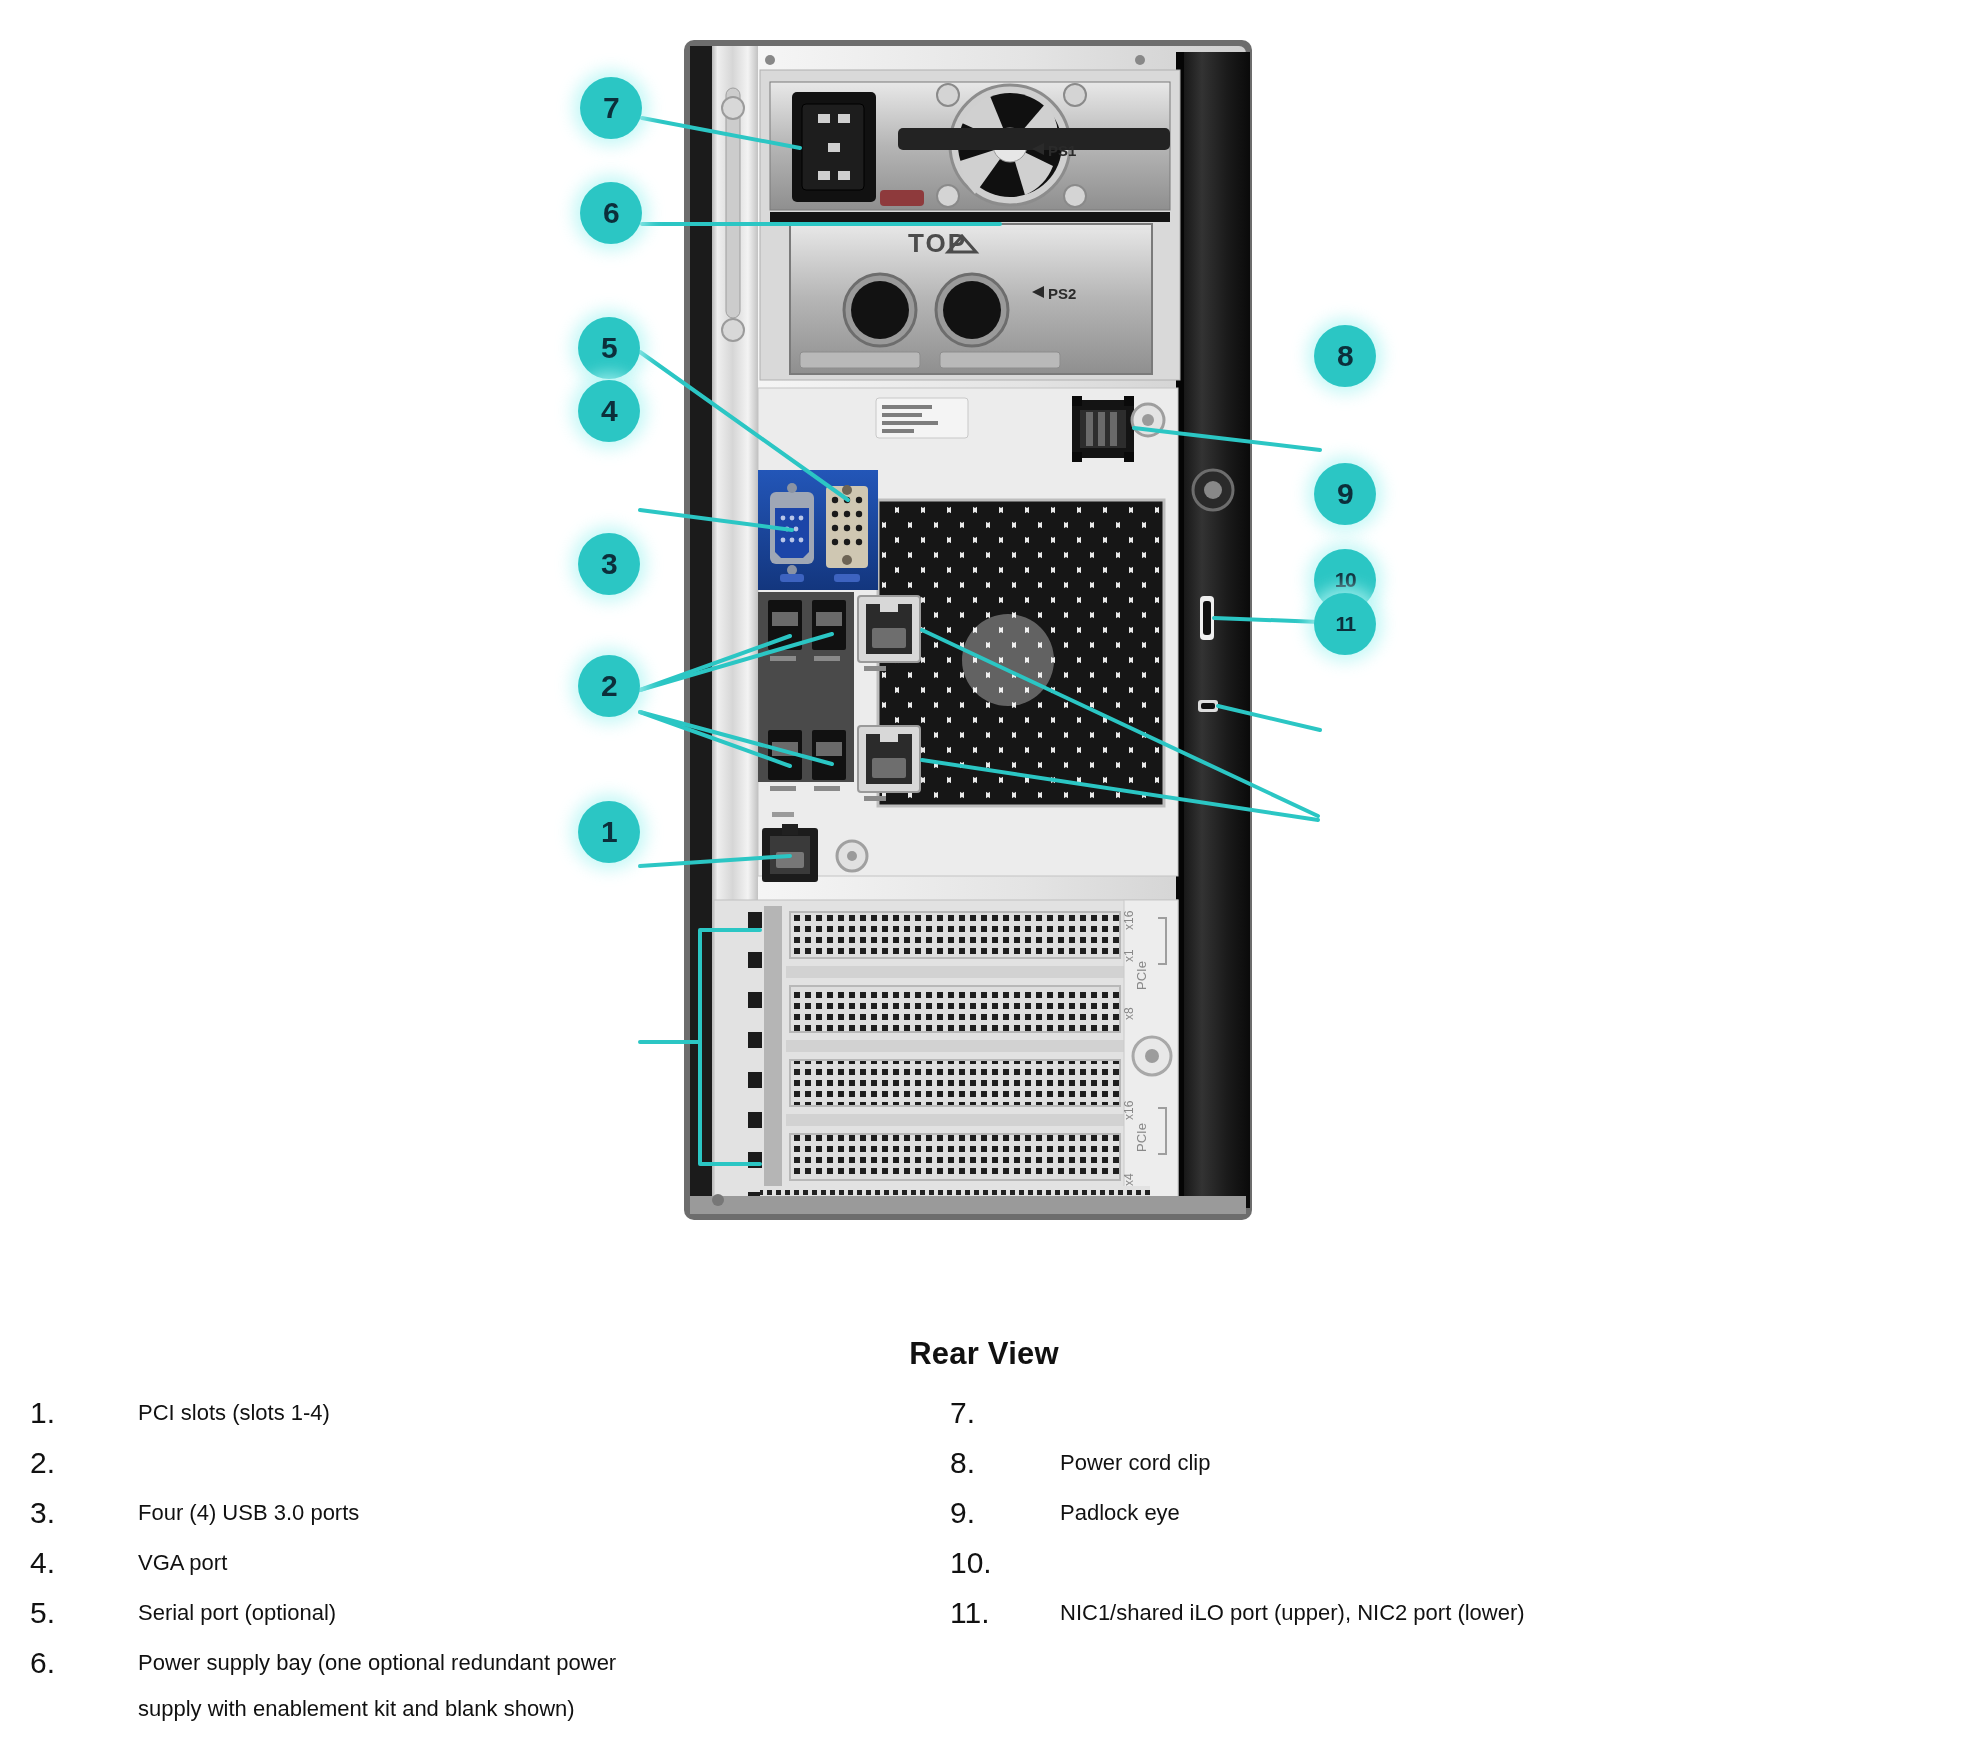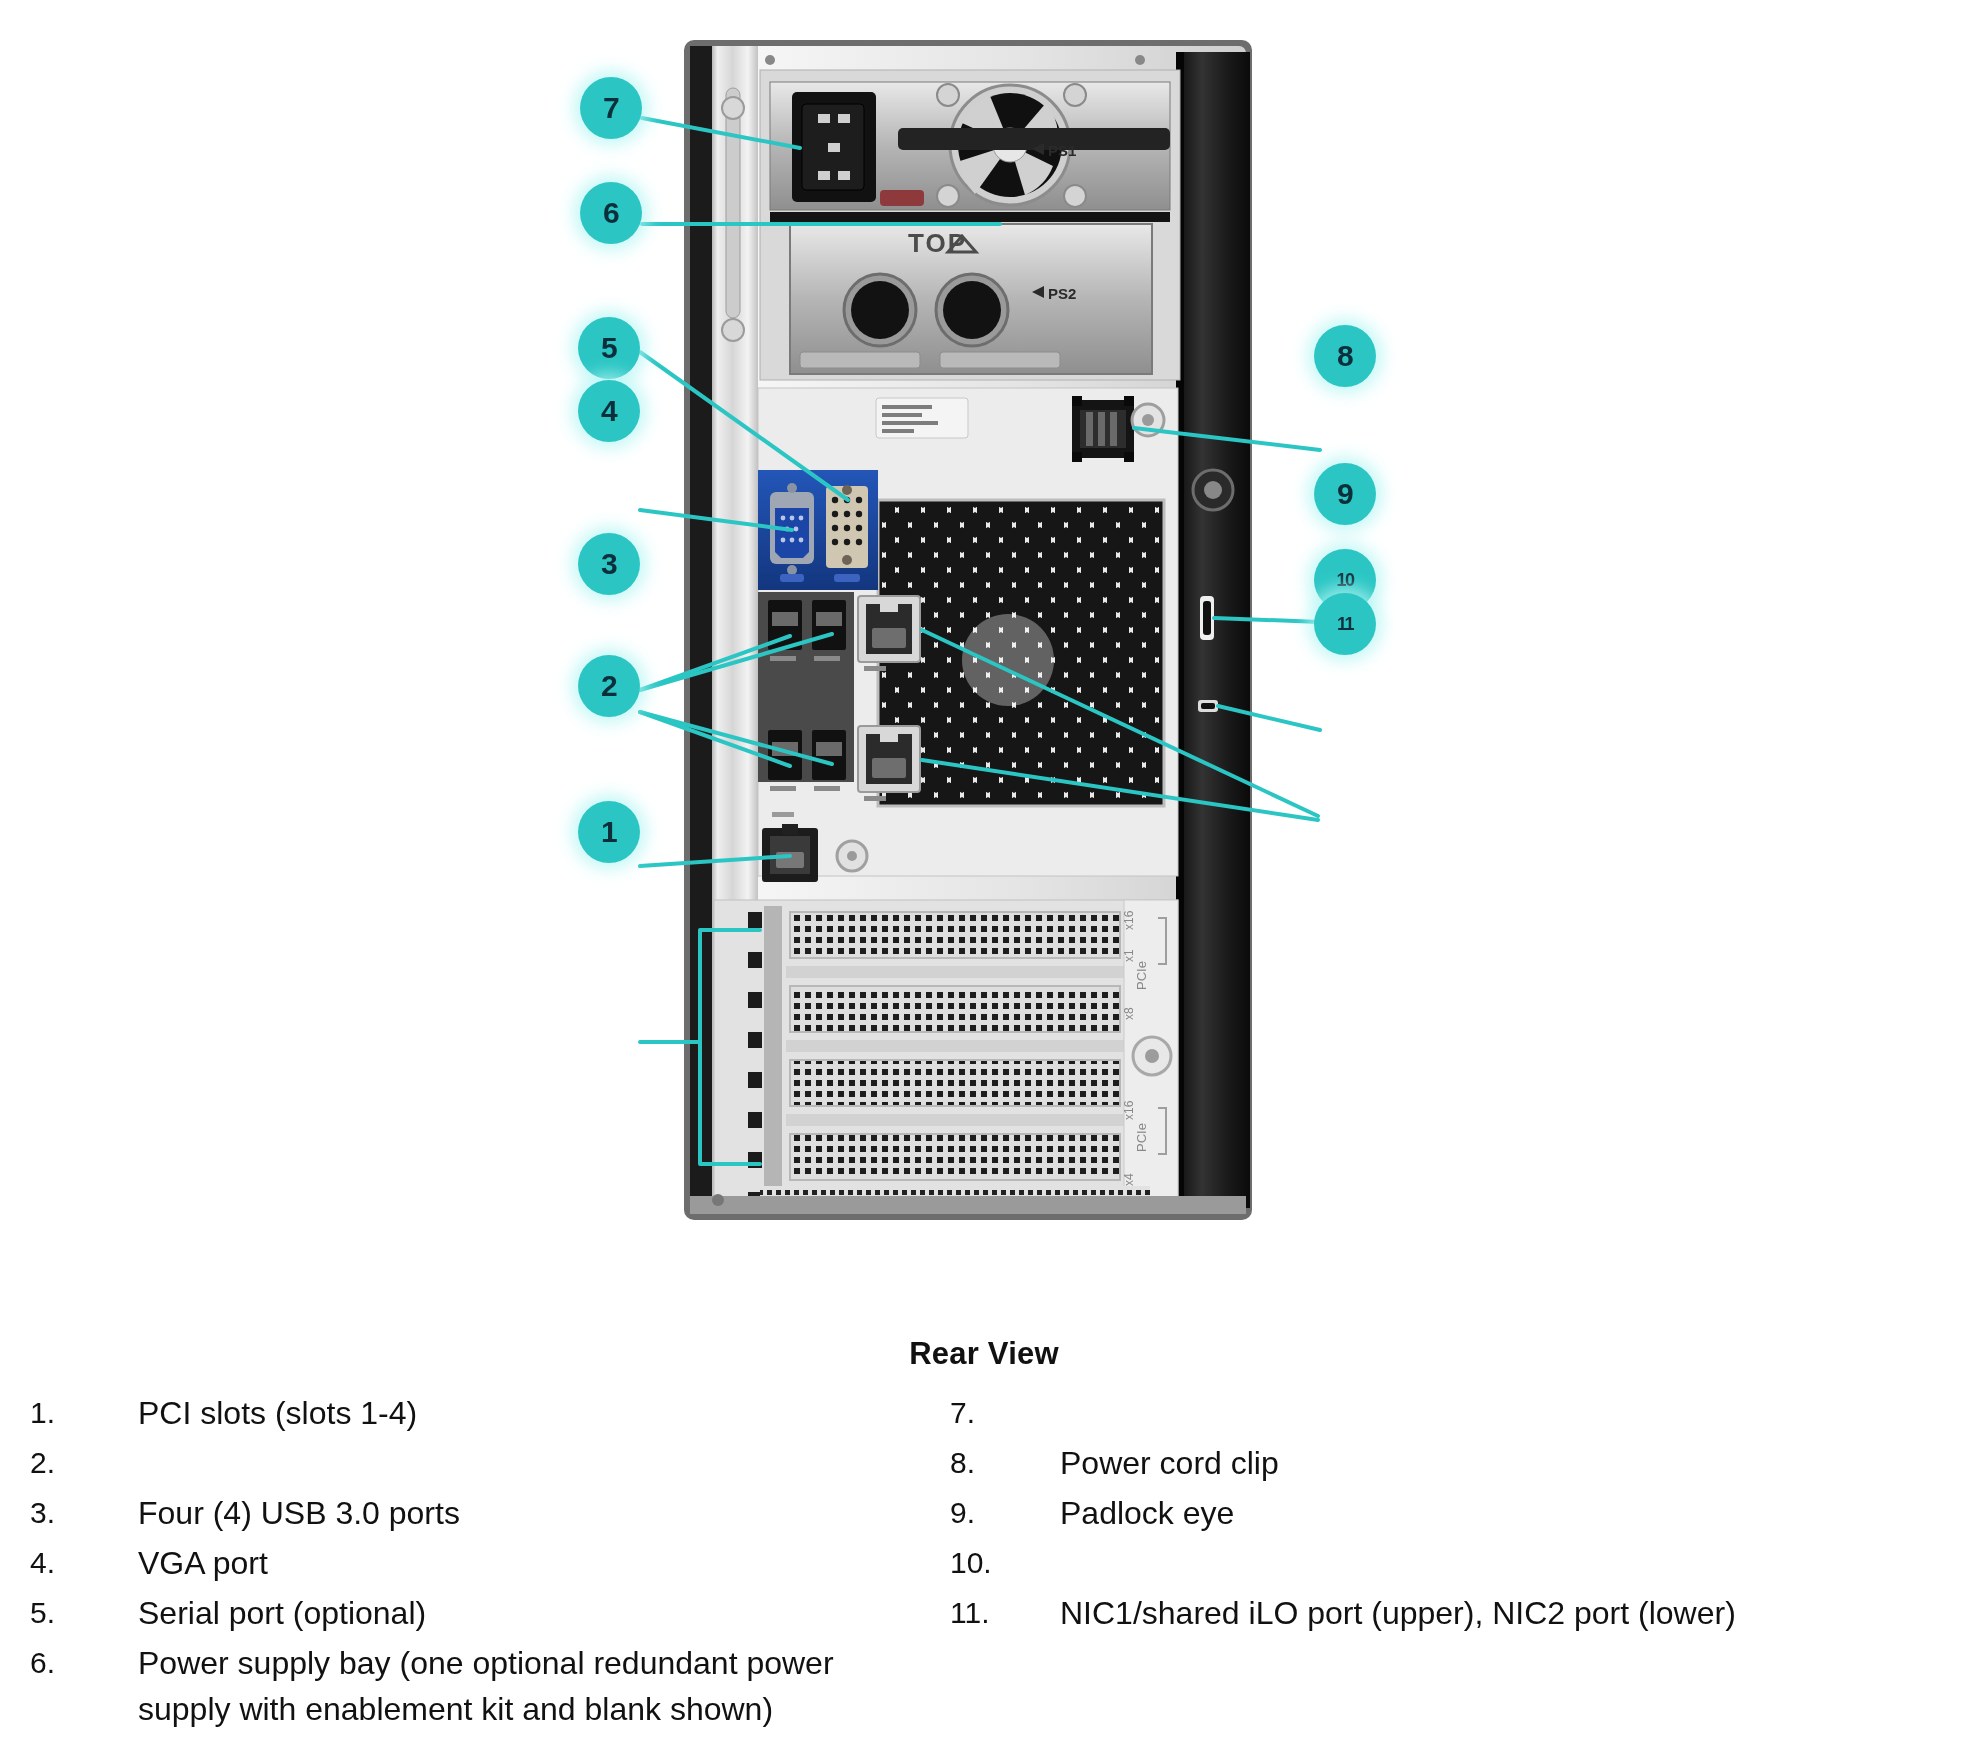--- a/index.html
+++ b/index.html
@@ -34,21 +34,21 @@
     font-weight: bold;
     font-size: 30px;
     line-height: 62px;
     text-align: center;
     letter-spacing: -0.5px;
     box-shadow: 0 0 16px 7px rgba(180, 245, 244, 0.75);
     font-family: "Liberation Sans", sans-serif;
     z-index: 40;
     user-select: none;
   }
-  .callout.wide { font-size: 18px; letter-spacing: -1.5px; }
+  .callout.wide { font-size: 21px; letter-spacing: -1.5px; }
 
   
   #legend-wrap {
     position: absolute;
     left: 0; top: 1318px;
     width: 1968px;
     height: 424px;
   }
   #legend-title {
     position: absolute;
@@ -74,21 +74,21 @@
   }
   .legend-num {
     width: 108px;
     flex: 0 0 108px;
     font-size: 30px;
     color: #111111;
     line-height: 46px;
   }
   #legend-col-right .legend-num { width: 110px; flex: 0 0 110px; }
   .legend-label {
-    font-size: 32px;
+    font-size: 22px;
     color: #111111;
     line-height: 46px;
     white-space: pre-line;
   }
 </style>
 </head>
 <body>
 
 <div id="page">
 

